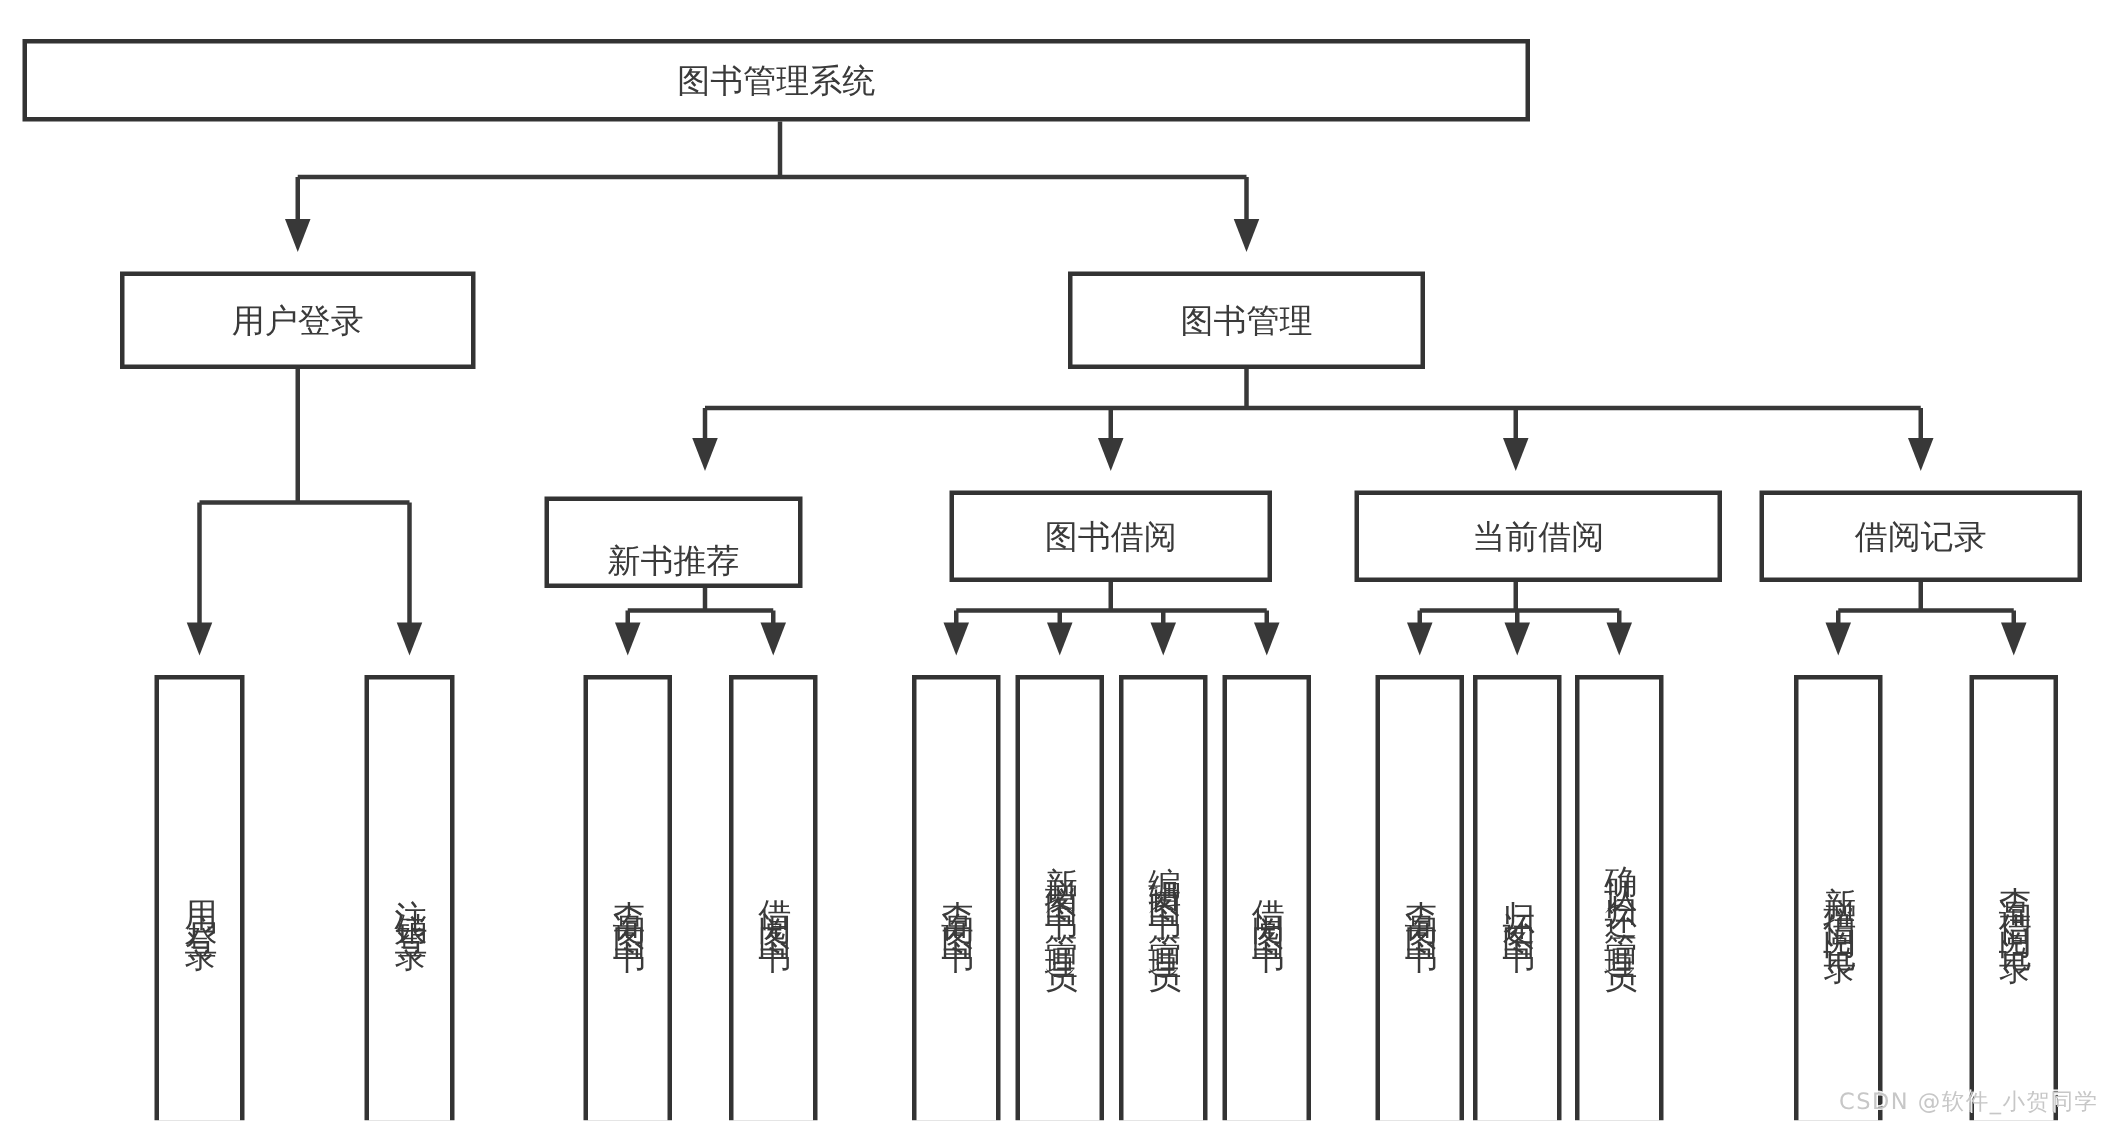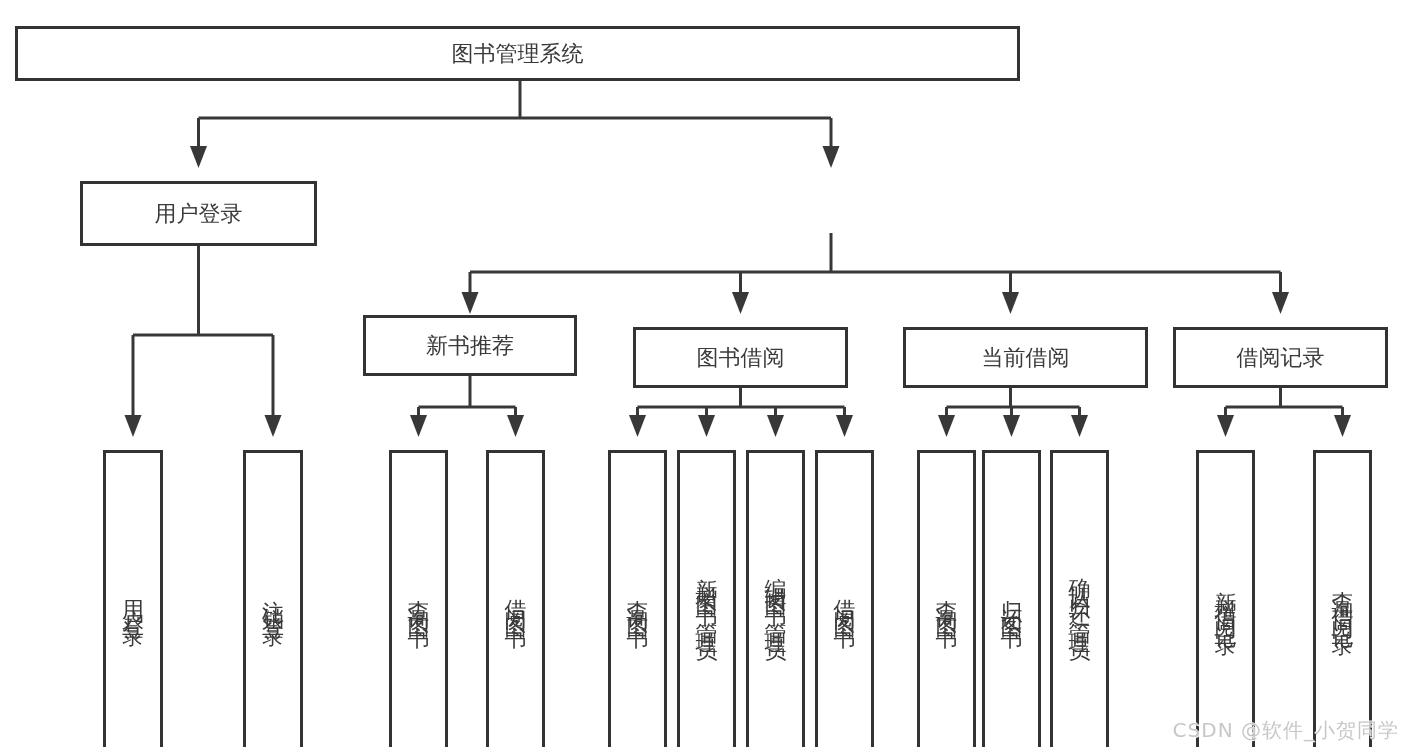--- a/index.html
+++ b/index.html
@@ -12,21 +12,21 @@
     position:absolute;background:#ffffff;border:3px solid #333333;
     box-sizing:border-box;display:flex;align-items:center;justify-content:center;
     color:#3a3a3a;font-size:22px;margin-top:13px;
   }
   .node .label{white-space:nowrap;}
   .node.v .label{
     writing-mode:vertical-rl;text-orientation:mixed;
     letter-spacing:9px;line-height:1;
   }
   .watermark{
-    position:absolute;right:6px;bottom:3px;font-size:20px;color:#c7c7c7;
+    position:absolute;right:6px;bottom:3px;font-size:15px;color:#c7c7c7;
     letter-spacing:1px;z-index:5;
     text-shadow:1px 1px 0 rgba(255,255,255,.9),-1px -1px 0 rgba(255,255,255,.9);
   }
 </style>
 </head>
 <body>
 
 <div class="stage">
 
   <svg id="wires" viewBox="0 0 1405 747" xmlns="http://www.w3.org/2000/svg">
@@ -84,22 +84,25 @@
       <polygon points="1334,415 1351,415 1342.5,437" fill="#383838"></polygon>
     </svg>
 
   <div class="node" style="left:15px;top:13px;width:1005px;height:55px;">
     <span class="label">图书管理系统</span>
   </div>
 
   <div class="node" style="left:80px;top:168px;width:237px;height:65px;">
     <span class="label">用户登录</span>
   </div>
+  <div class="node" style="left:712px;top:168px;width:238px;height:65px;">
+    <span class="label">图书管理</span>
+  </div>
 
-  <div class="node" style="left:363px;top:302px;width:214px;height:61px;">
+  <div class="node" style="left:363px;top:318px;width:172px;height:61px;align-items:flex-end;">
     <span class="label">新书推荐</span>
   </div>
   <div class="node" style="left:633px;top:314px;width:215px;height:61px;">
     <span class="label">图书借阅</span>
   </div>
   <div class="node" style="left:903px;top:314px;width:245px;height:61px;">
     <span class="label">当前借阅</span>
   </div>
   <div class="node" style="left:1173px;top:314px;width:215px;height:61px;">
     <span class="label">借阅记录</span>

